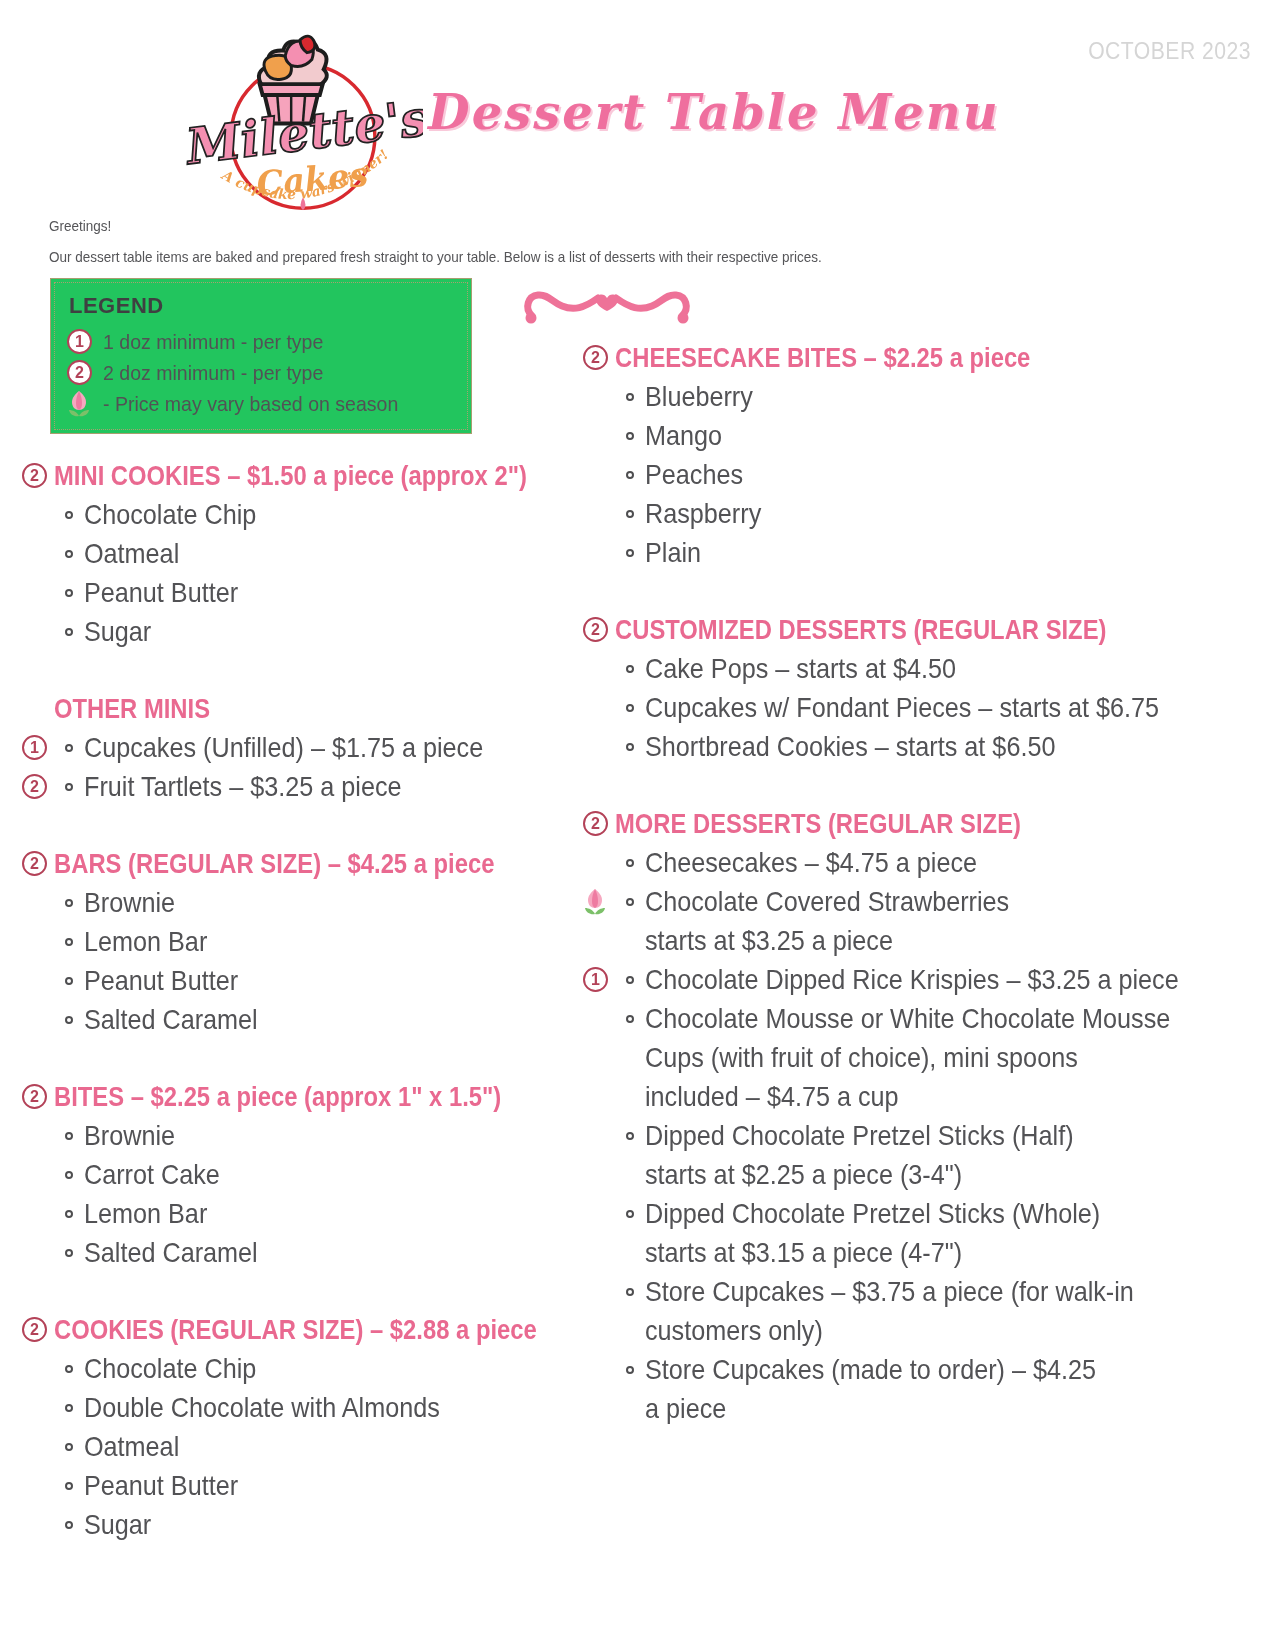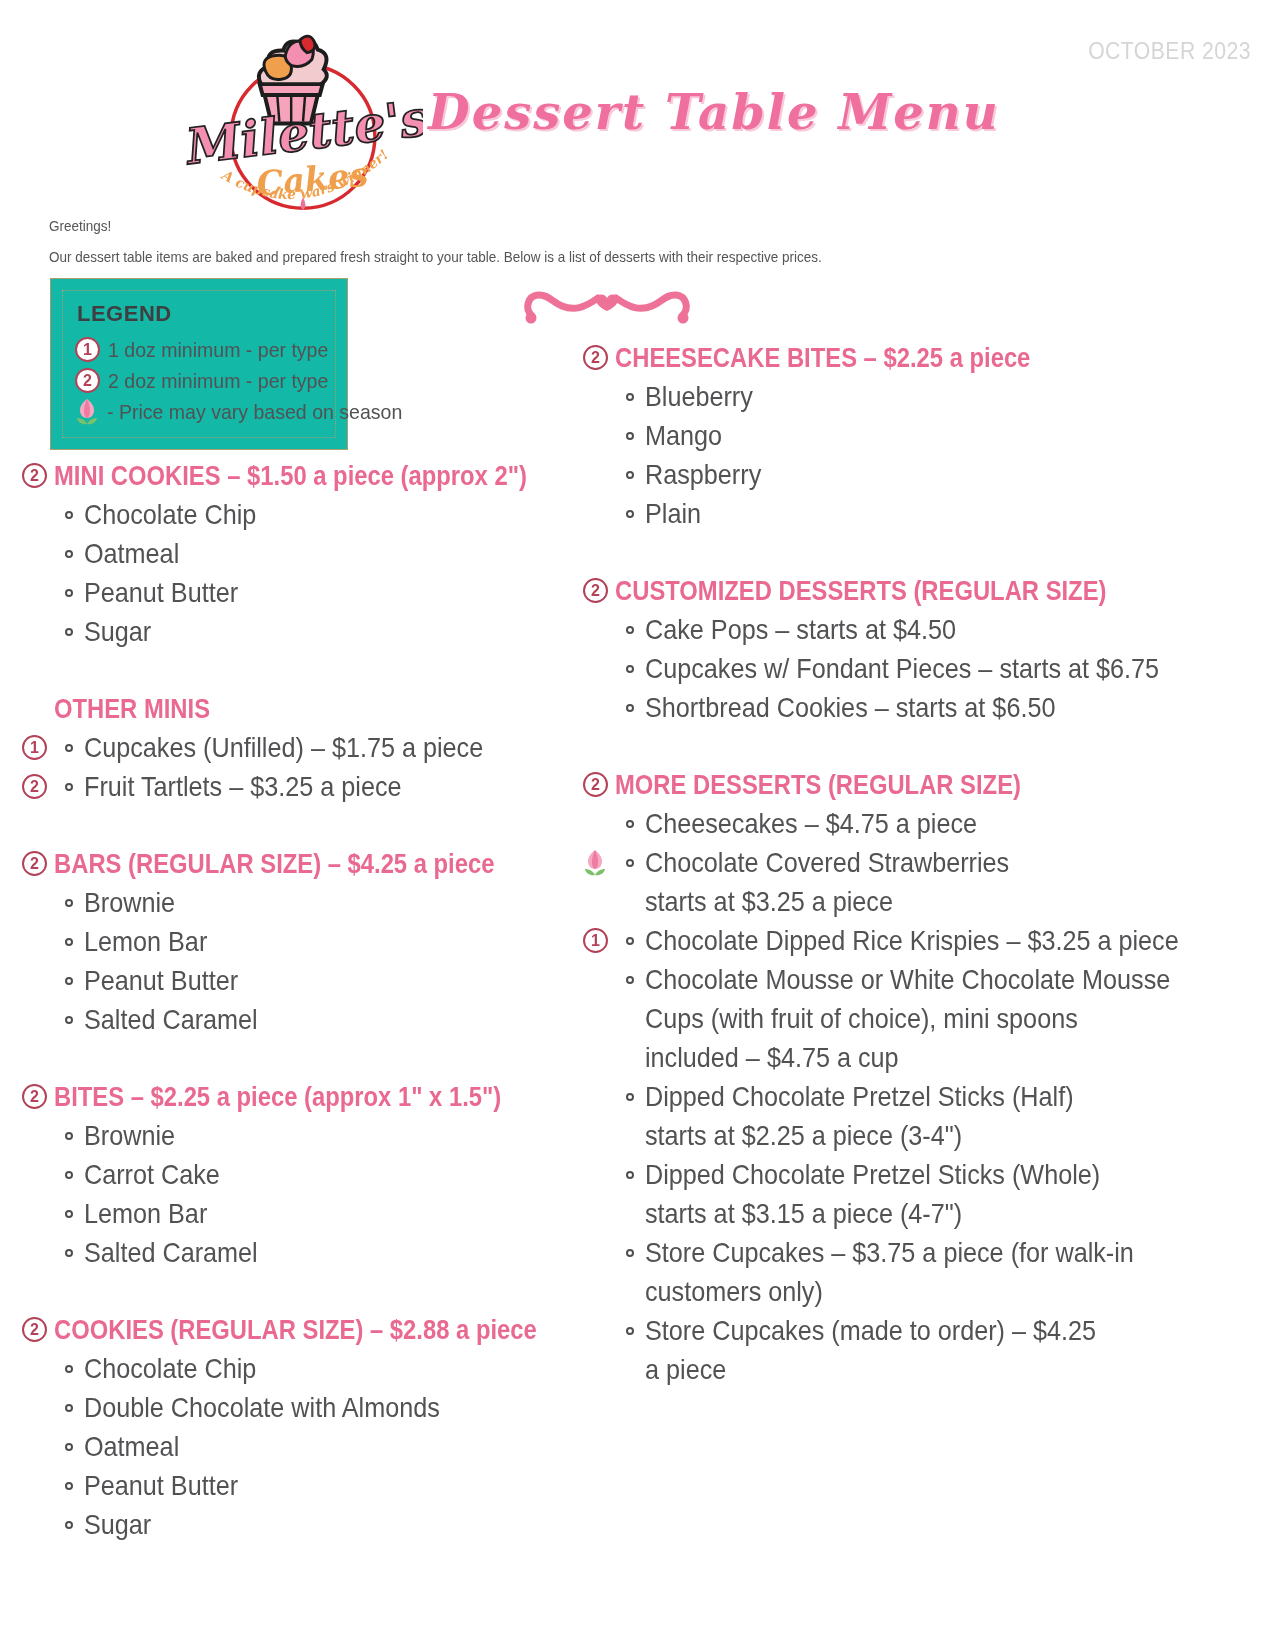--- a/index.html
+++ b/index.html
@@ -15,21 +15,21 @@
   .title{
     position:absolute;left:428px;top:60px;
     font-family:"DejaVu Serif","Liberation Serif",serif;font-style:italic;font-weight:bold;
     font-size:48px;color:#ef6f9e;letter-spacing:2px;white-space:nowrap;
     text-shadow:2px 2px 0 #f9c9da;
   }
   
   .intro{position:absolute;left:49px;top:186px;font-size:15px;color:#555558;line-height:31px;}
   .intro p{transform:scaleX(.9);transform-origin:0 0;white-space:nowrap;}
   
-  .legend{position:absolute;left:50px;top:254px;width:298px;border:1px solid #a89e6f;padding:11px;background:#14b8a6;}
+  .legend{position:absolute;left:50px;top:254px;width:422px;border:1px solid #a89e6f;padding:3px;background:#22c55e;}
   .legend-inner{border:1px dotted #a89e6f;padding:8px 12px 10px 12px;}
   .legend-title{font-size:22px;font-weight:bold;color:#3f3f41;letter-spacing:.5px;margin:2px 0 7px 2px;}
   .legend-row{display:flex;align-items:center;height:31px;font-size:21px;color:#525255;}
   .legend-row .ltext{transform:scaleX(.93);transform-origin:0 50%;white-space:nowrap;margin-left:8px;}
   .legend-row .mcell{width:28px;display:flex;justify-content:flex-start;}
   
   .flourish{position:absolute;left:522px;top:256px;}
   
   .cmark{
     display:inline-flex;width:25px;height:25px;border:2px solid #b34258;border-radius:50%;
@@ -334,20 +334,27 @@
           <div class="bullet-cell">
             <span class="bullet"></span>
           </div>
           <span class="item-text">Mango</span>
         </div>
         <div class="item-line">
           <div class="gutter"></div>
           <div class="bullet-cell">
             <span class="bullet"></span>
           </div>
+          <span class="item-text">Peaches</span>
+        </div>
+        <div class="item-line">
+          <div class="gutter"></div>
+          <div class="bullet-cell">
+            <span class="bullet"></span>
+          </div>
           <span class="item-text">Raspberry</span>
         </div>
         <div class="item-line">
           <div class="gutter"></div>
           <div class="bullet-cell">
             <span class="bullet"></span>
           </div>
           <span class="item-text">Plain</span>
         </div>
       </div>

